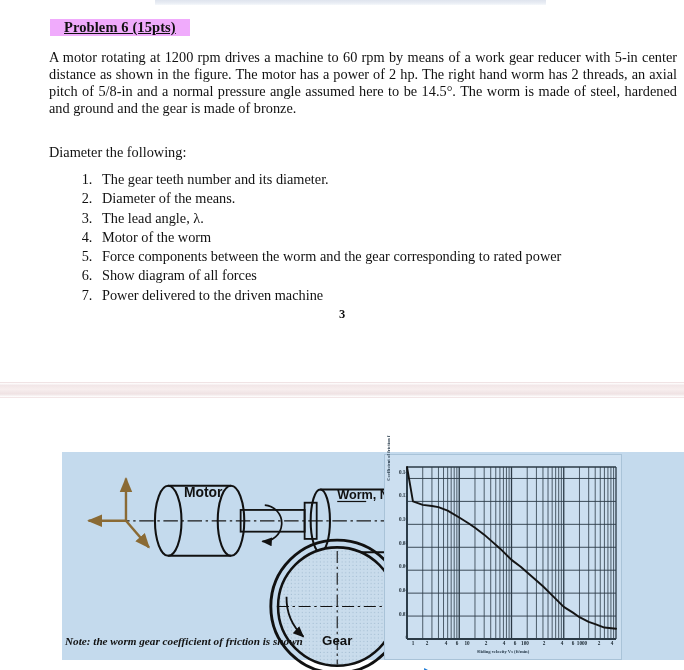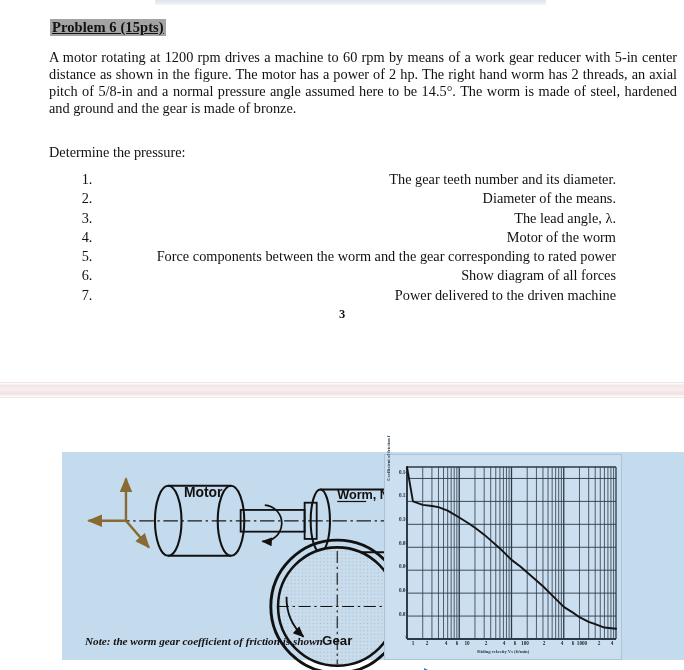--- a/index.html
+++ b/index.html
@@ -10,47 +10,47 @@
   .page{position:relative;width:684px;height:670px;}
 
   
   .top-bar{position:absolute;left:155px;top:0;width:391px;height:5px;
     background:linear-gradient(180deg,#dfe4ee 0%,#e9edf4 60%,#f6f8fb 100%);}
 
   
   .doc1{position:absolute;left:0;top:5px;width:684px;height:375px;background:#fff;}
 
   .prob-title{position:absolute;left:50px;top:14px;font-weight:bold;font-size:14.5px;
-    background:#a3a3a3;padding:0 2px;text-decoration:underline;letter-spacing:.1px;}
+    background:#f0abfc;padding:0 14px;text-decoration:underline;letter-spacing:.1px;}
 
   .para{position:absolute;left:49px;top:44px;width:628px;font-size:14.3px;line-height:17px;
     text-align:justify;}
 
   .determine{position:absolute;left:49px;top:139px;font-size:14.3px;}
 
   .list{position:absolute;left:70px;top:165px;width:520px;font-size:14.3px;
-    line-height:19.3px;margin:0;padding:0 0 0 26px;text-align:right;}
+    line-height:19.3px;margin:0;padding:0 0 0 26px;}
   .list li{padding-left:6px;}
 
   .pagenum{position:absolute;left:0;top:302px;width:684px;text-align:center;
     font-size:12.5px;font-weight:bold;}
 
   
   .band{position:absolute;left:0;top:382px;width:684px;height:14px;
     background:linear-gradient(180deg,#ffffff 0%,#f2e7e8 18%,#f7eeee 45%,#efe2e3 78%,#ffffff 100%);
     border-top:1px solid #f0e3e4;border-bottom:1px solid #f2e6e7;}
 
   
   .fig-wrap{position:absolute;left:62px;top:452px;width:676px;height:208px;}
   .fig-bg{position:absolute;inset:0;background:#c4daed;}
 
   .svgfig{position:absolute;inset:0;}
 
   .note{position:absolute;left:3px;top:183px;font-style:italic;font-weight:bold;
-    font-size:11.2px;color:#111;white-space:nowrap;margin-left:20px;}
+    font-size:11.2px;color:#111;white-space:nowrap;}
 
   
   .chart-panel{position:absolute;left:322px;top:2px;width:236px;height:204px;
     background:#ccdff0;border:1px solid #a9c3d8;}
   .chart-inner{position:absolute;inset:0;}
   .ylab{position:absolute;left:1px;top:46px;width:86px;
     transform:rotate(-90deg);transform-origin:left top;
     font-size:4.4px;font-weight:bold;letter-spacing:.1px;color:#2a3d4d;
     white-space:nowrap;text-align:center;}
   .xlab{position:absolute;left:0;top:194px;width:236px;text-align:center;
@@ -66,21 +66,21 @@
 <div class="page">
 
   <div class="top-bar"></div>
 
   <div class="doc1">
 
     <div class="prob-title">Problem 6  (15pts)</div>
 
     <div class="para">A motor rotating at 1200 rpm drives a machine to 60 rpm by means of a work gear reducer with 5-in center distance as shown in the figure. The motor has a power of 2 hp. The right hand worm has 2 threads, an axial pitch of 5/8-in and a normal pressure angle assumed here to be 14.5°. The worm is made of steel, hardened and ground and the gear is made of bronze.</div>
 
-    <div class="determine">Determine the pressure:</div>
+    <div class="determine">Diameter the following:</div>
 
     <ol class="list">
       <li>The gear teeth number and its diameter.</li>
       <li>Diameter of the means.</li>
       <li>The lead angle, λ.</li>
       <li>Motor of the worm</li>
       <li>Force components between the worm and the gear corresponding to rated power</li>
       <li>Show diagram of all forces</li>
       <li>Power delivered to the driven machine</li>
     </ol>

